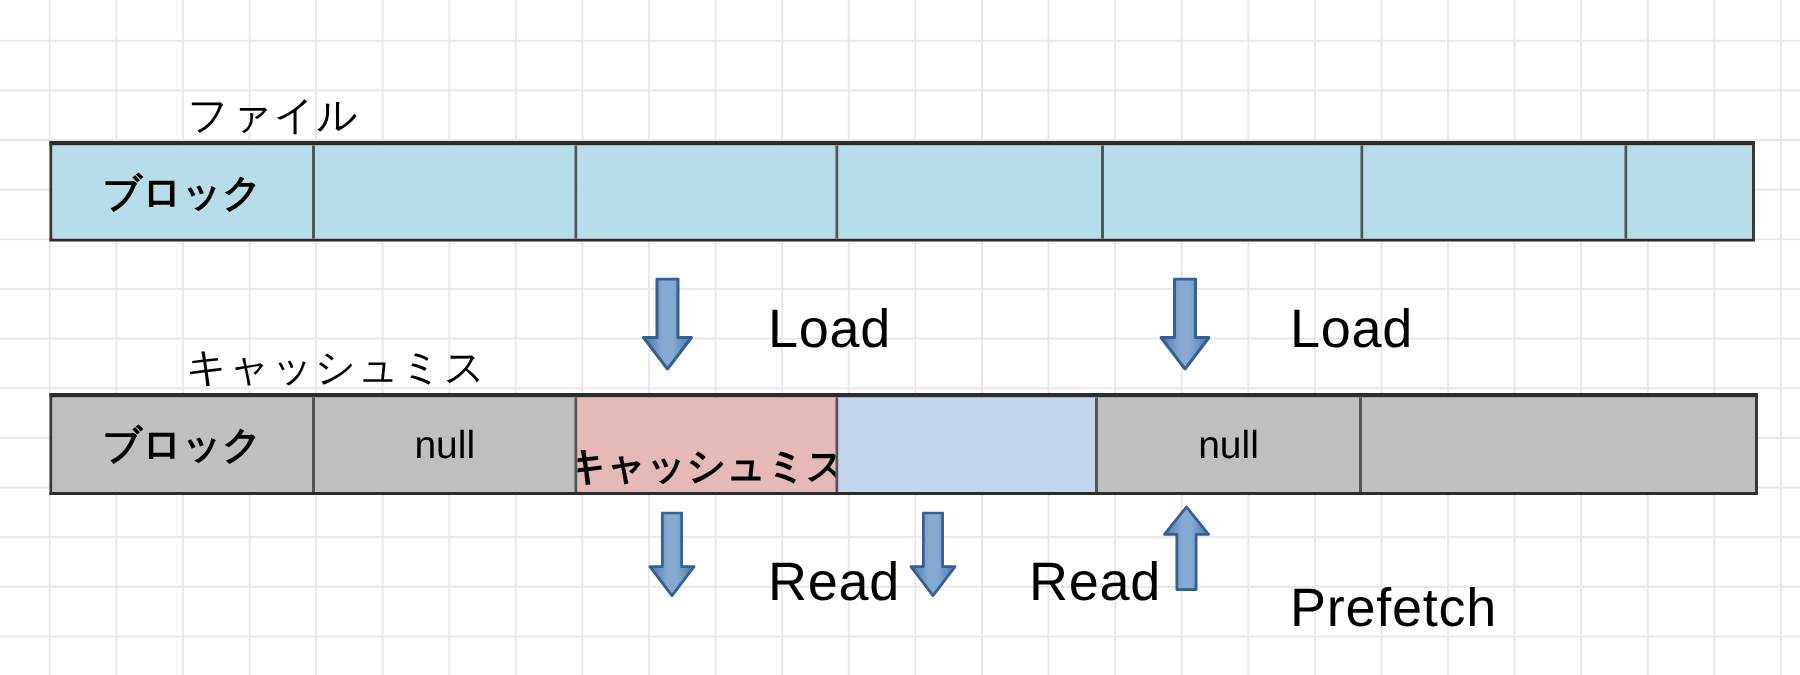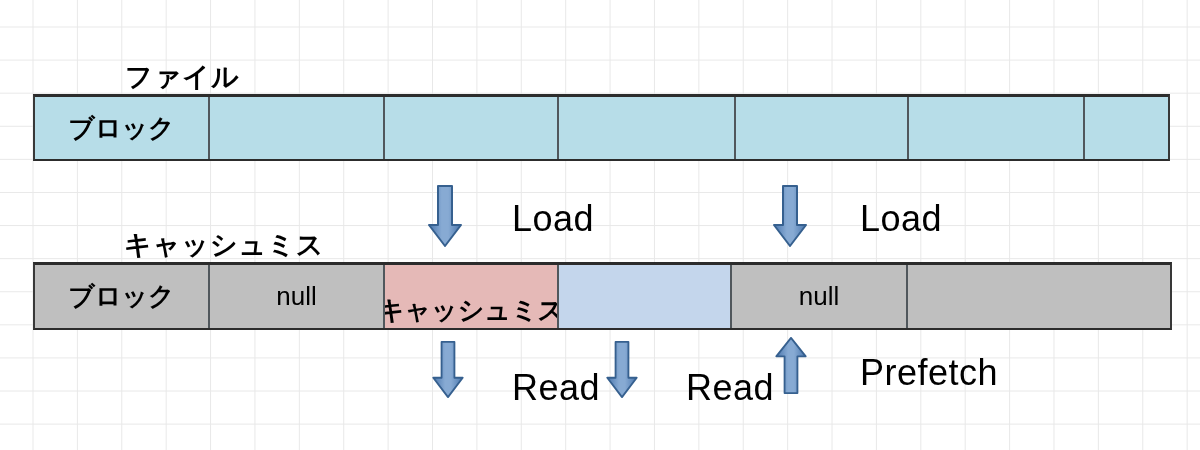--- a/index.html
+++ b/index.html
@@ -27,21 +27,21 @@
       linear-gradient(to right, var(--grid-line) 1px, transparent 1px),
       linear-gradient(to bottom, var(--grid-line) 1px, transparent 1px);
     background-size:44.4px 33.1px;
     background-position:32.5px 26.5px;
     font-family:"Liberation Sans","DejaVu Sans",sans-serif;
     color:var(--text-color);
   }
   .section-title {
     position:absolute;
     font-size:27px;
-    font-weight:bold;
+    font-weight:normal;
     letter-spacing:1px;
     white-space:nowrap;
   }
   #file-title  { left:125px; top:59px; }
   #cache-title { left:124px; top:227px; }
 
   .block-row {
     position:absolute;
     display:flex;
     border:2px solid var(--border-outer);
@@ -87,21 +87,21 @@
     font-size:36px;
     font-weight:normal;
     letter-spacing:0.5px;
     white-space:nowrap;
     padding-left:36px;
   }
   #load-label-1     { left:476px; top:198px; }
   #load-label-2     { left:824px; top:198px; }
   #read-label-1     { left:476px; top:367px; }
   #read-label-2     { left:650px; top:367px; }
-  #prefetch-label   { left:824px; top:352px; }
+  #prefetch-label   { left:824px; top:384px; }
 </style>
 </head>
 <body>
 
 <svg width="0" height="0" style="position:absolute" aria-hidden="true">
   <defs>
     <linearGradient id="arrowGrad" x1="0" y1="0" x2="1" y2="0">
       <stop offset="0%" stop-color="#4a76ad"></stop>
       <stop offset="40%" stop-color="#87aad3"></stop>
       <stop offset="60%" stop-color="#87aad3"></stop>

